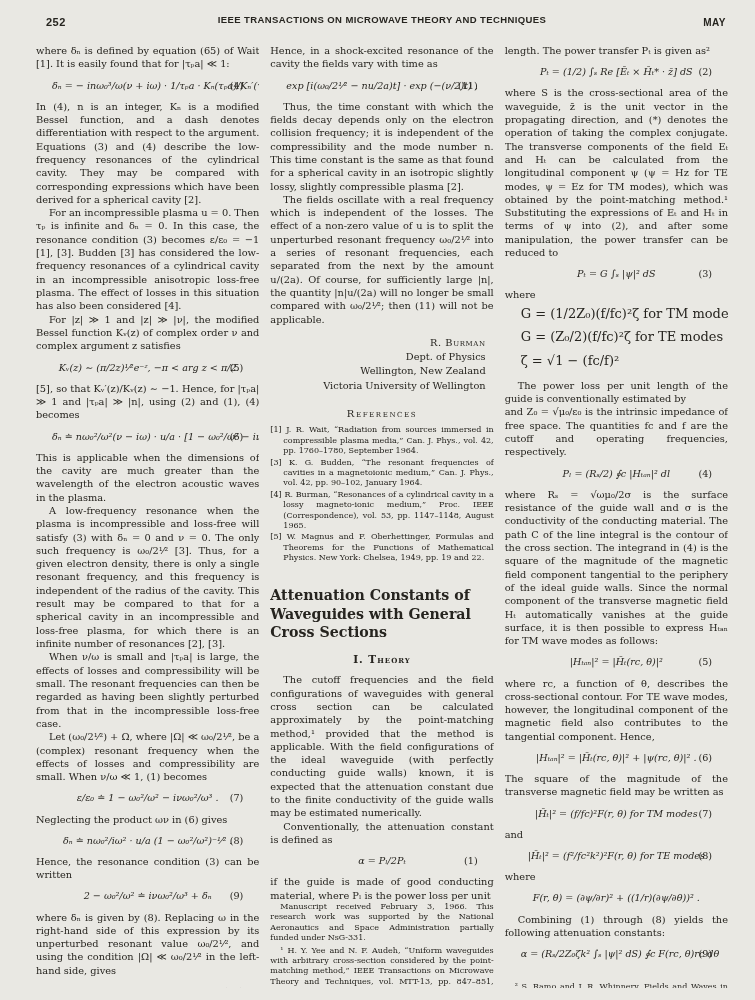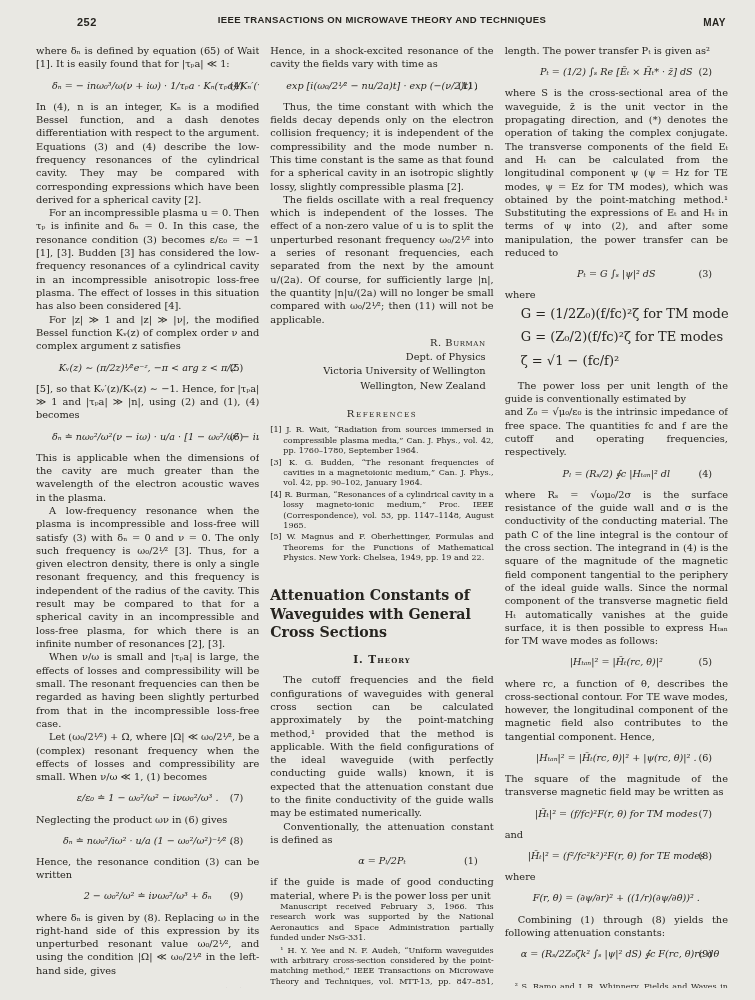--- a/index.html
+++ b/index.html
@@ -8,21 +8,21 @@
     width:755px;height:1000px;box-sizing:border-box;
     background:#e9e8e3;
     padding:14px 27px 8px 36px;
     font-family:"DejaVu Serif",serif;
     color:#26241f;
   }
   .pagehead{
     position:relative;height:18px;margin-bottom:12px;
     font-family:"Liberation Sans",sans-serif;font-weight:bold;
   }
-  .pnum{position:absolute;left:10px;top:2px;font-size:11px;letter-spacing:.5px;margin-left:31px;}
+  .pnum{position:absolute;left:10px;top:2px;font-size:11px;letter-spacing:.5px;}
   .ptitle{position:absolute;left:0;right:0;top:0;text-align:center;font-size:9.5px;letter-spacing:.4px;}
   .pmonth{position:absolute;right:2px;top:3px;font-size:10px;letter-spacing:.5px;}
   .cols{
     display:flex;gap:11px;height:944px;overflow:hidden;
     font-size:9.8px;line-height:1.36;
   }
   .col{flex:1;min-width:0;display:flex;flex-direction:column;overflow:hidden;}
   .p{margin:0;text-align:justify;}
   .ind{text-indent:13px;}
   .eqrow{position:relative;margin:8px 16px;text-align:center;font-style:italic;white-space:nowrap;font-size:9.6px;}
@@ -99,22 +99,22 @@
       <p class="p">Hence, in a shock-excited resonance of the cavity the fields vary with time as</p>
       <div class="eqrow">
         <span>exp [i(ω₀/2¹⁄² − nu/2a)t] · exp (−(ν/2)t) ,</span>
         <span class="eqnum">(11)</span>
       </div>
       <p class="p ind">Thus, the time constant with which the fields decay depends only on the electron collision frequency; it is independent of the compressibility and the mode number n. This time constant is the same as that found for a spherical cavity in an isotropic slightly lossy, slightly compressible plasma [2].</p>
       <p class="p ind">The fields oscillate with a real frequency which is independent of the losses. The effect of a non-zero value of u is to split the unperturbed resonant frequency ω₀/2¹⁄² into a series of resonant frequencies, each separated from the next by the amount u/(2a). Of course, for sufficiently large |n|, the quantity |n|u/(2a) will no longer be small compared with ω₀/2¹⁄²; then (11) will not be applicable.</p>
       <div class="sig">
         <div class="sig-name">R. Burman</div>
         <div>Dept. of Physics</div>
+        <div>Wellington, New Zealand</div>
         <div>Victoria University of Wellington</div>
-        <div>Wellington, New Zealand</div>
       </div>
       <div class="refhead">References</div>
       <div class="ref">[1] J. R. Wait, “Radiation from sources immersed in compressible plasma media,” Can. J. Phys., vol. 42, pp. 1760–1780, September 1964.</div>
       <div class="ref">[3] K. G. Budden, “The resonant frequencies of cavities in a magnetoionic medium,” Can. J. Phys., vol. 42, pp. 90–102, January 1964.</div>
       <div class="ref">[4] R. Burman, “Resonances of a cylindrical cavity in a lossy magneto-ionic medium,” Proc. IEEE (Correspondence), vol. 53, pp. 1147–1148, August 1965.</div>
       <div class="ref">[5] W. Magnus and F. Oberhettinger, Formulas and Theorems for the Functions of Mathematical Physics. New York: Chelsea, 1949, pp. 19 and 22.</div>
       <h2 class="article-title">Attenuation Constants of Waveguides with General Cross Sections</h2>
       <h3 class="sect">I. Theory</h3>
       <p class="p ind">The cutoff frequencies and the field configurations of waveguides with general cross section can be calculated approximately by the point-matching method,¹ provided that the method is applicable. With the field configurations of the ideal waveguide (with perfectly conducting guide walls) known, it is expected that the attenuation constant due to the finite conductivity of the guide walls may be estimated numerically.</p>
       <p class="p ind">Conventionally, the attenuation constant is defined as</p>

